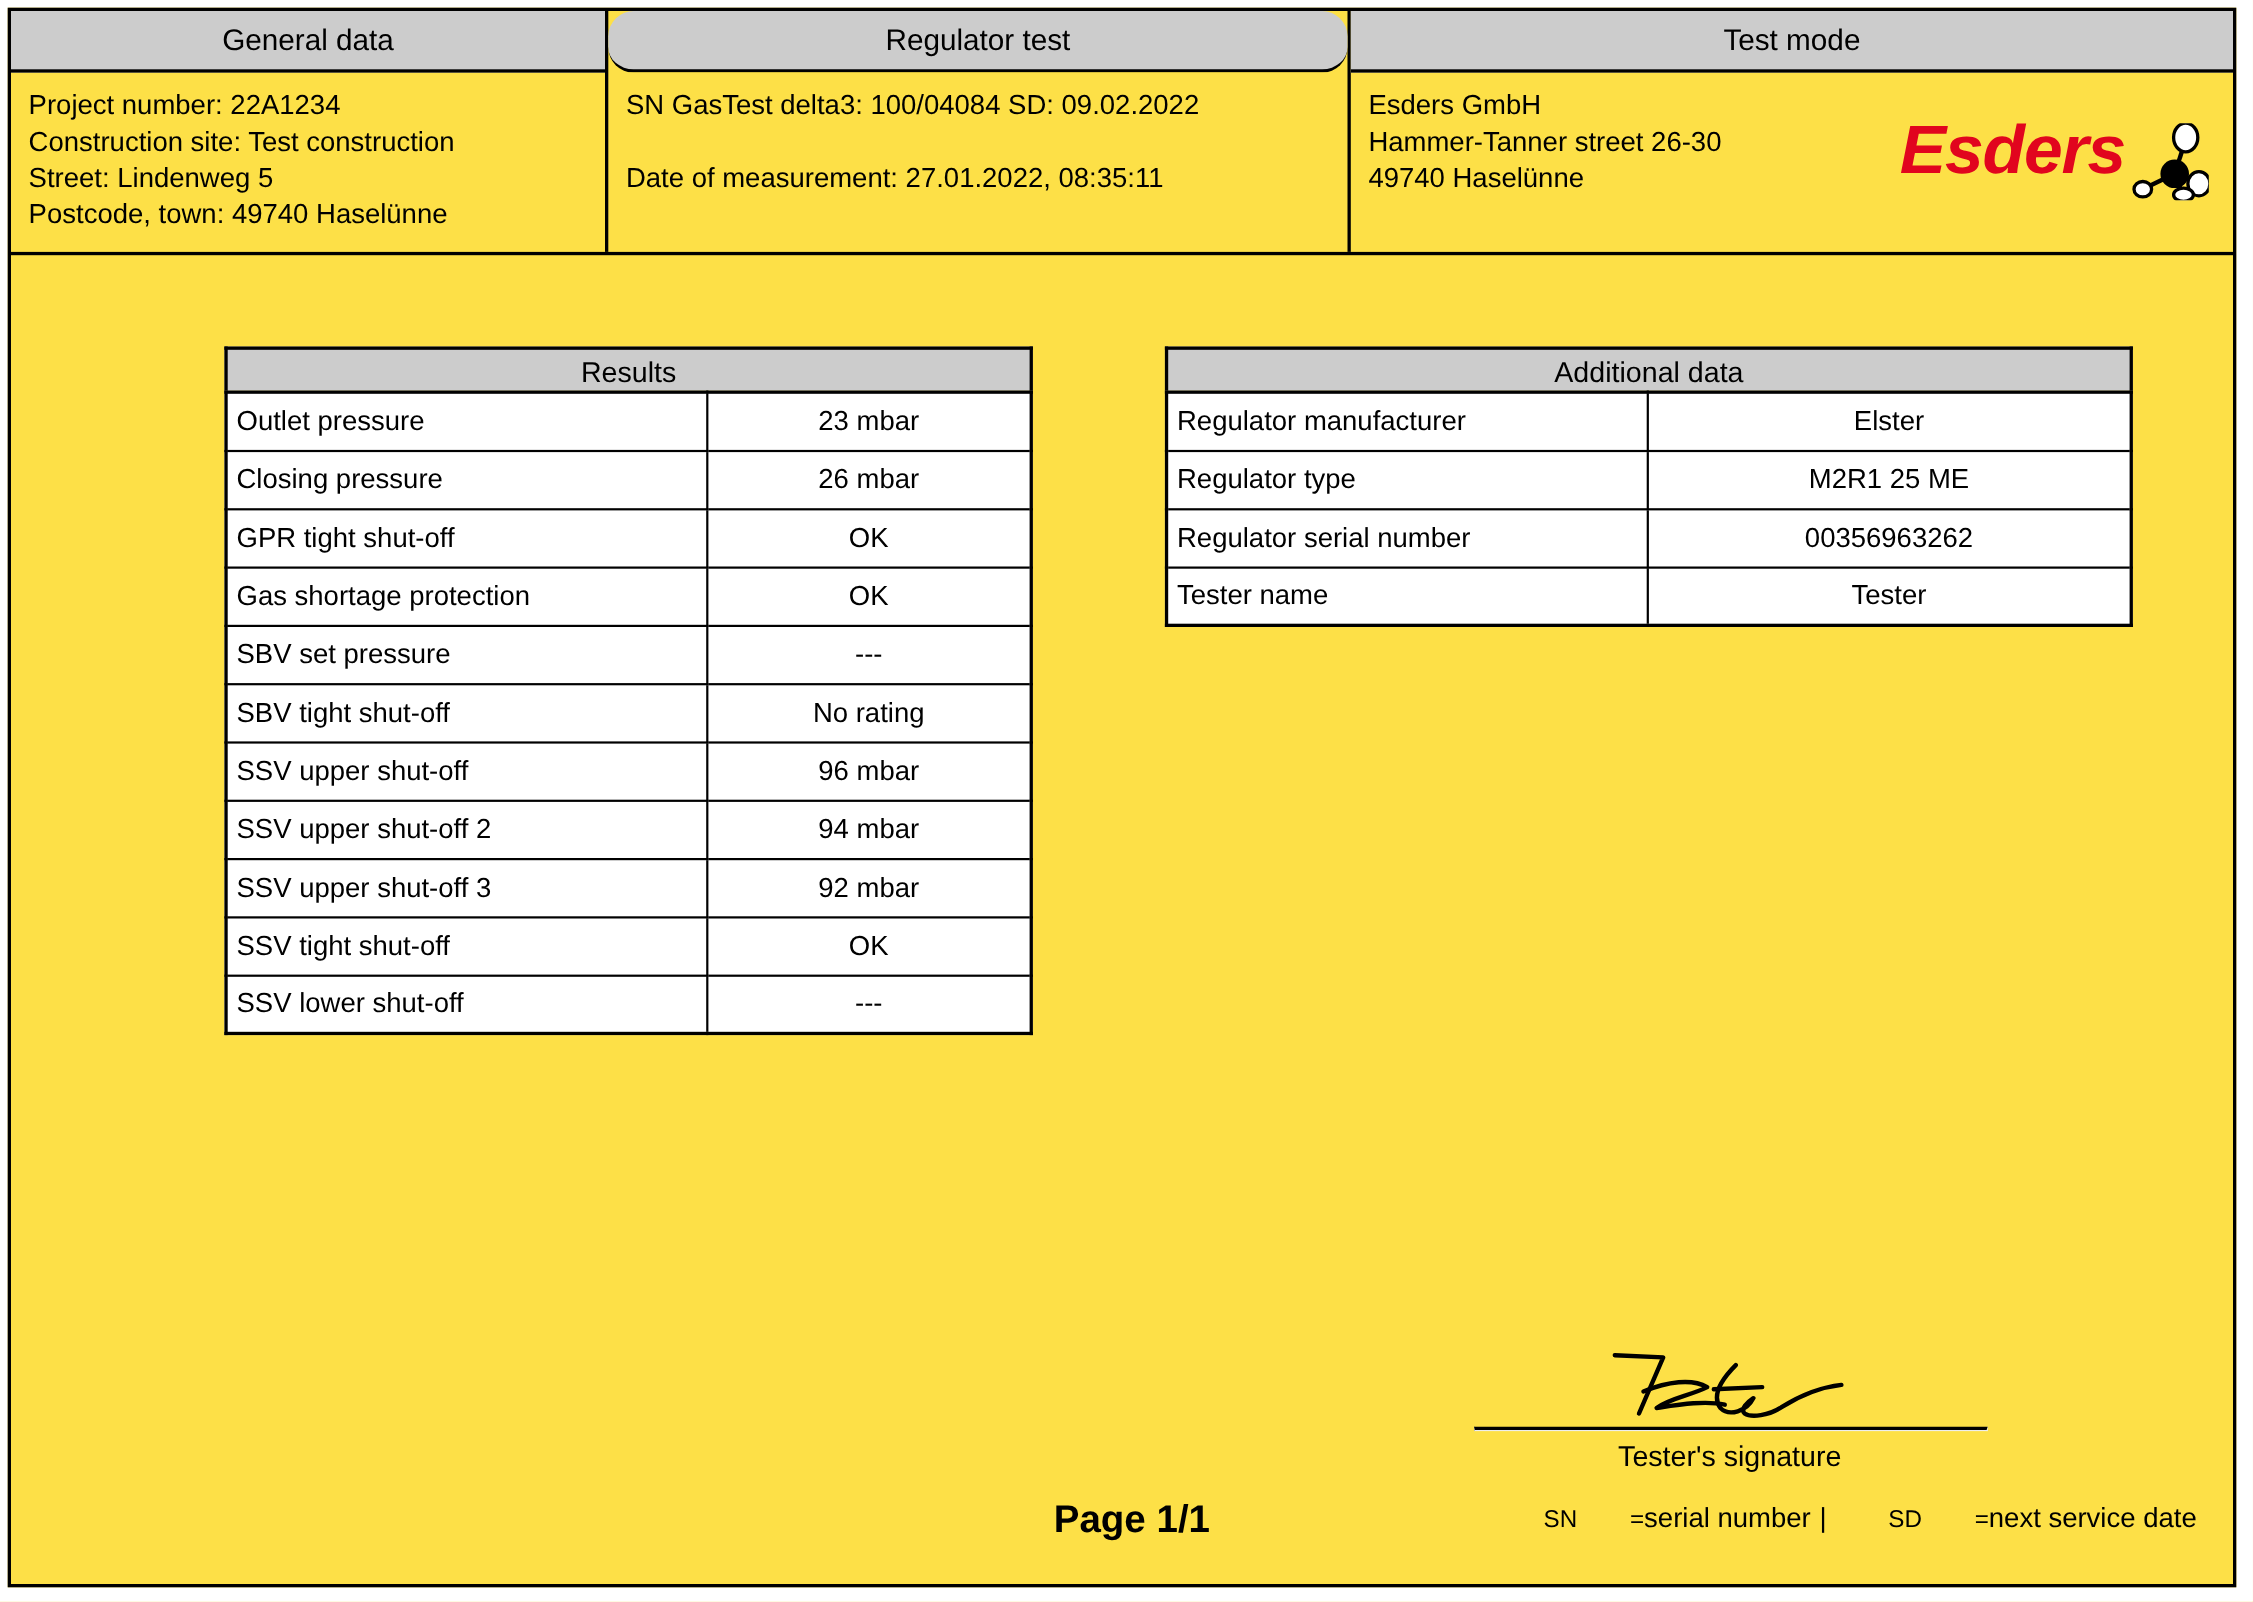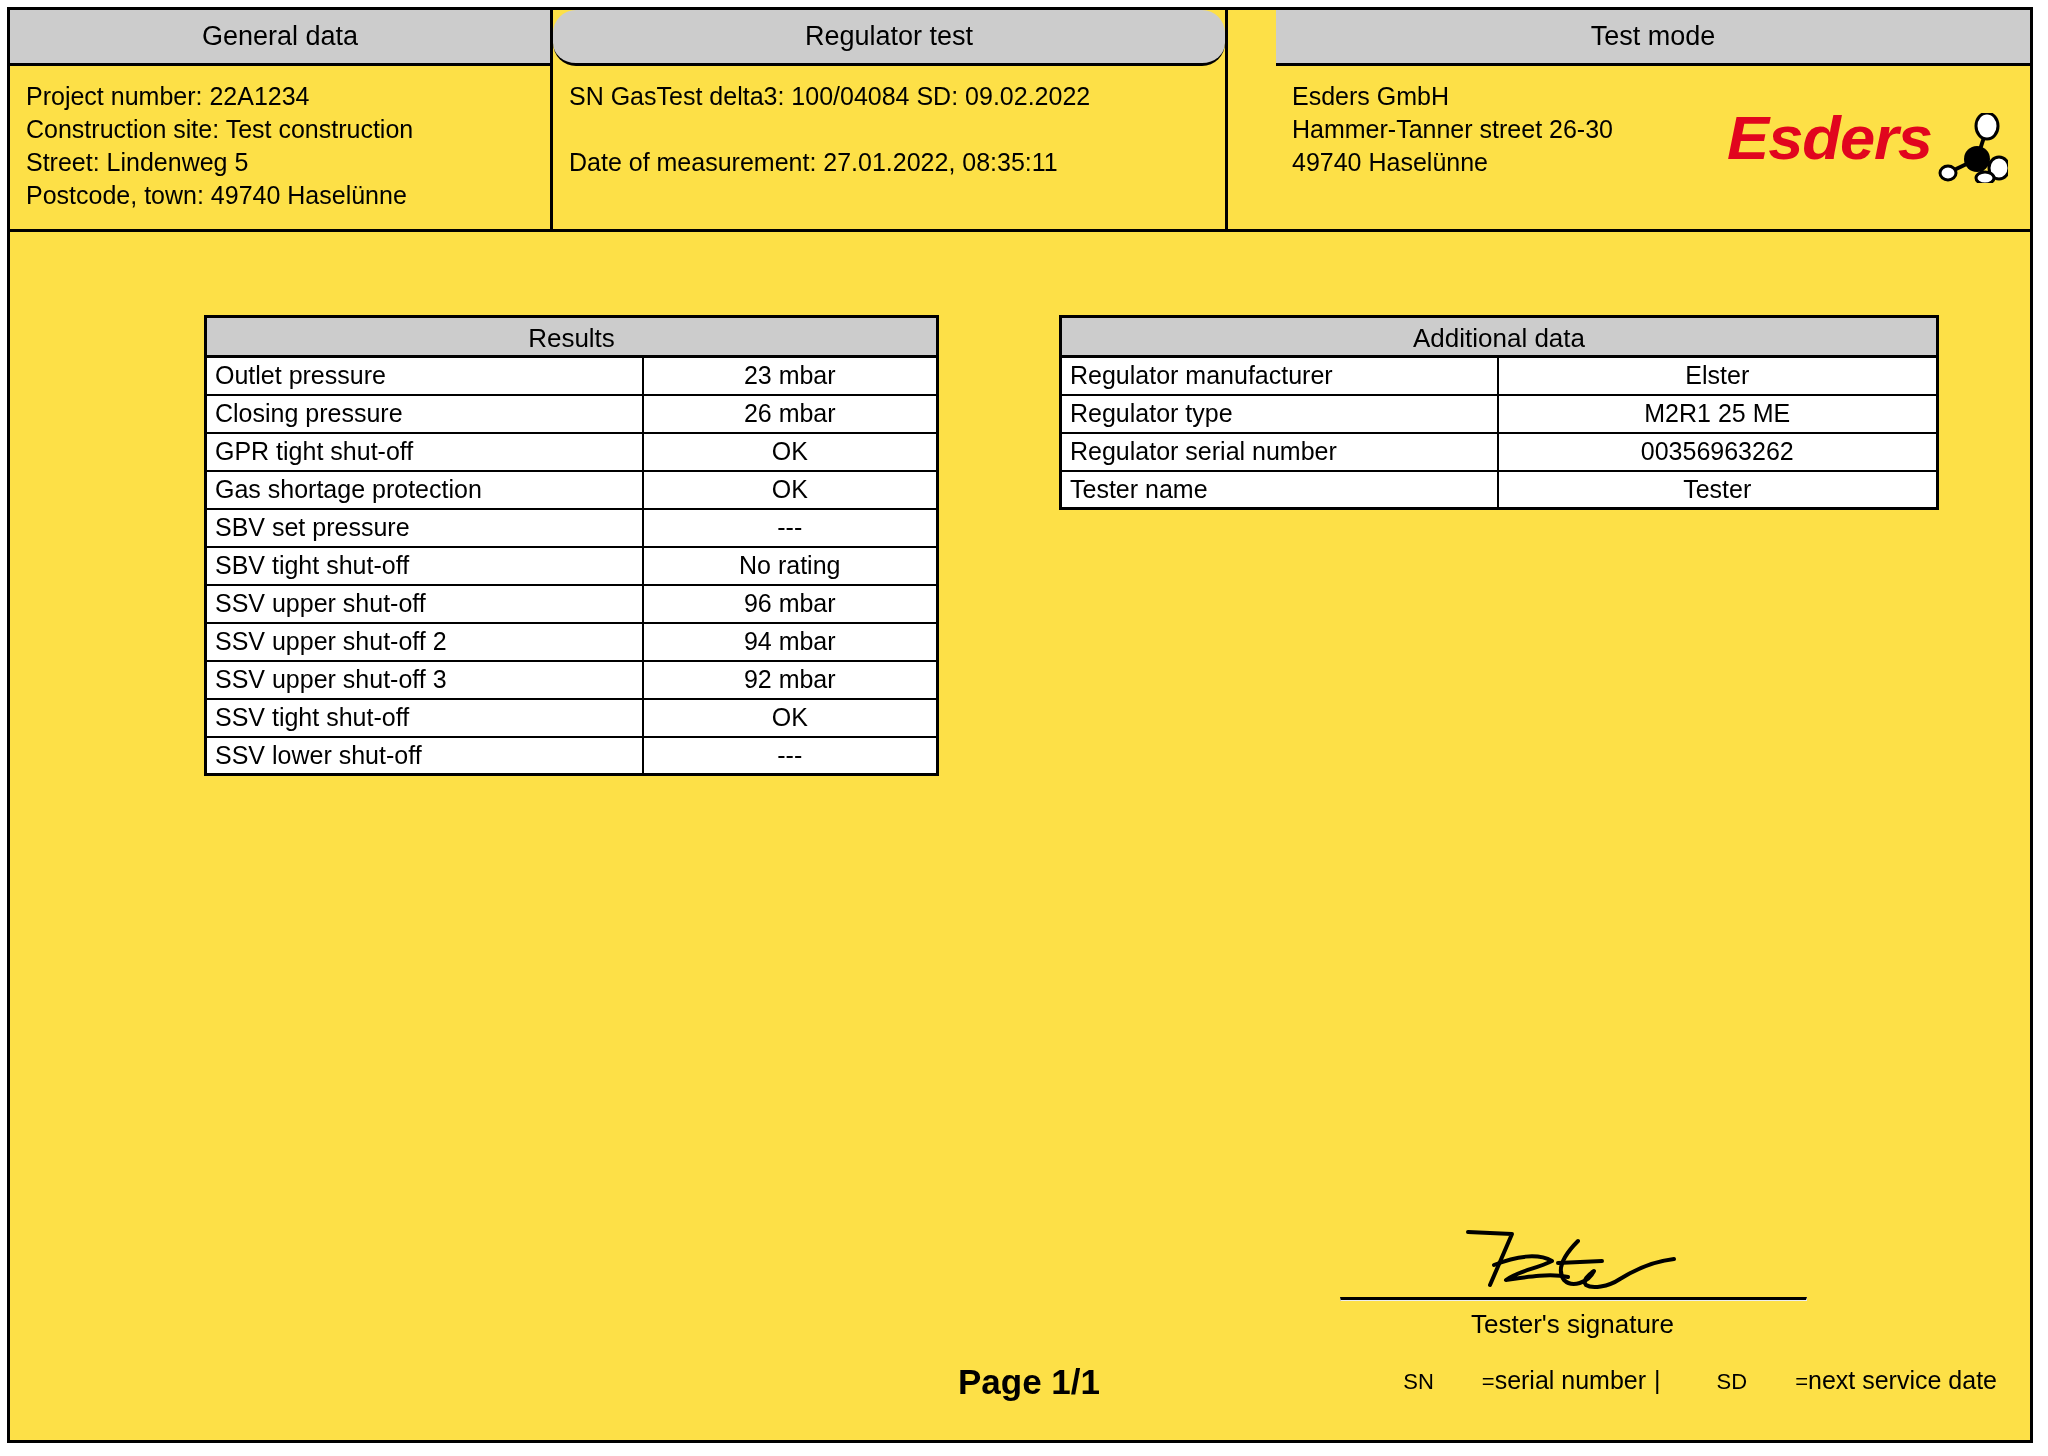--- a/index.html
+++ b/index.html
@@ -39,21 +39,21 @@
     box-sizing: border-box;
     display: flex;
   }
   .hcol {
     box-sizing: border-box;
     display: flex;
     flex-direction: column;
   }
   .hcol.c1 { width: 540px; }
   .hcol.c2 { width: 678px; border-left: 3px solid #000; border-right: 3px solid #000; }
-  .hcol.c3 { flex: 1 1 auto; padding-left: 48px; }
+  .hcol.c3 { flex: 1 1 auto; }
 
   .hcol-title {
     background: #cccccc;
     border-bottom: 3px solid #000;
     height: 53px;
     line-height: 53px;
     text-align: center;
     font-size: 27px;
     white-space: nowrap;
   }
@@ -104,21 +104,21 @@
     border-bottom: 0;
     font-size: 26px;
     height: 40px;
     line-height: 40px;
     text-align: center;
     box-sizing: border-box;
   }
   .dtable td {
     border: 2px solid #000;
     font-size: 25px;
-    height: 38px;
+    height: 53px;
     padding: 0 8px;
     box-sizing: border-box;
     vertical-align: middle;
   }
   .dtable td.label { text-align: left; }
   .dtable td.value { text-align: center; }
 
   #results-table { left: 158px; top: 305px; width: 732px; }
   #results-table col.k { width: 437px; }
   #results-table col.v { width: 295px; }

